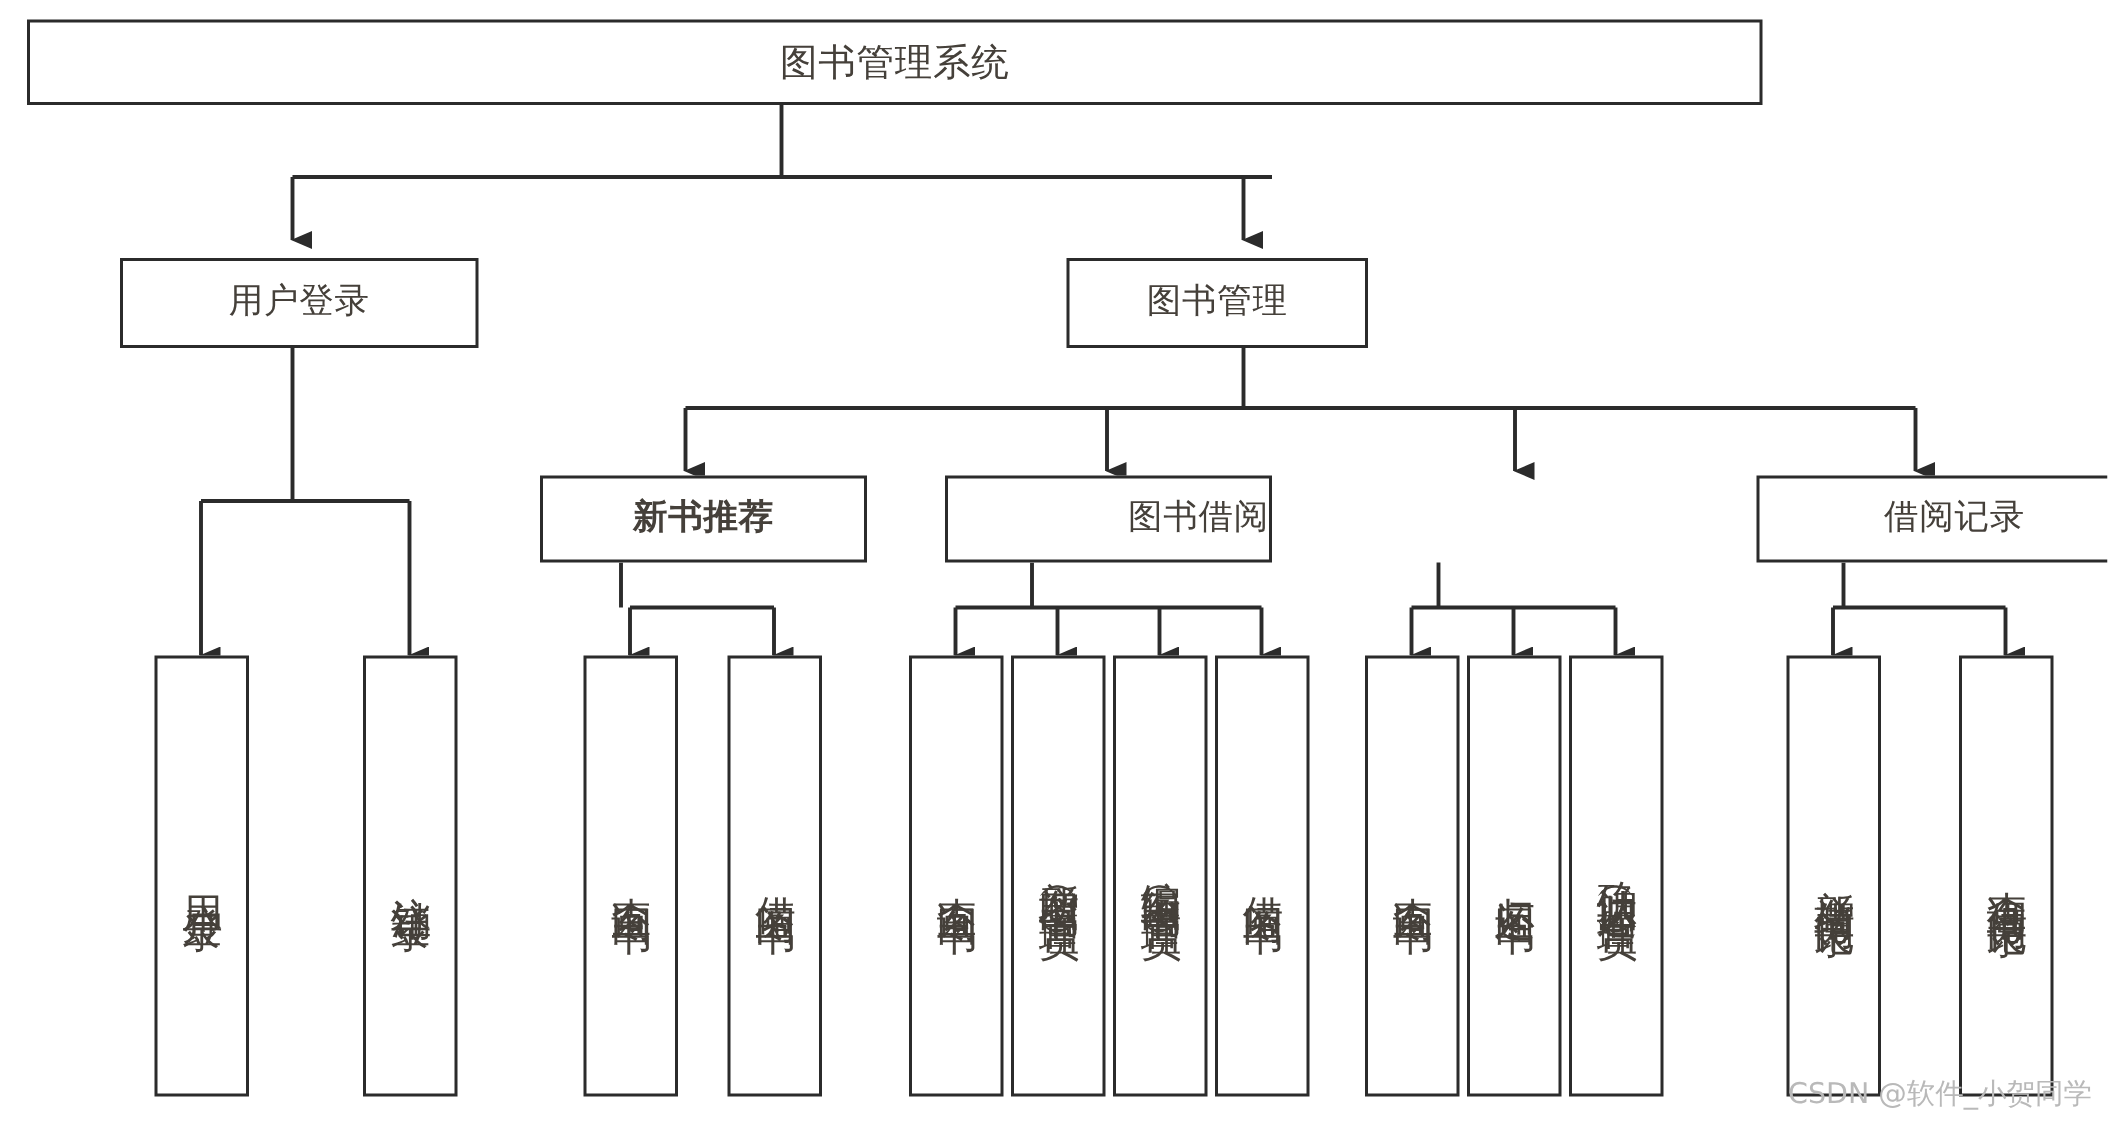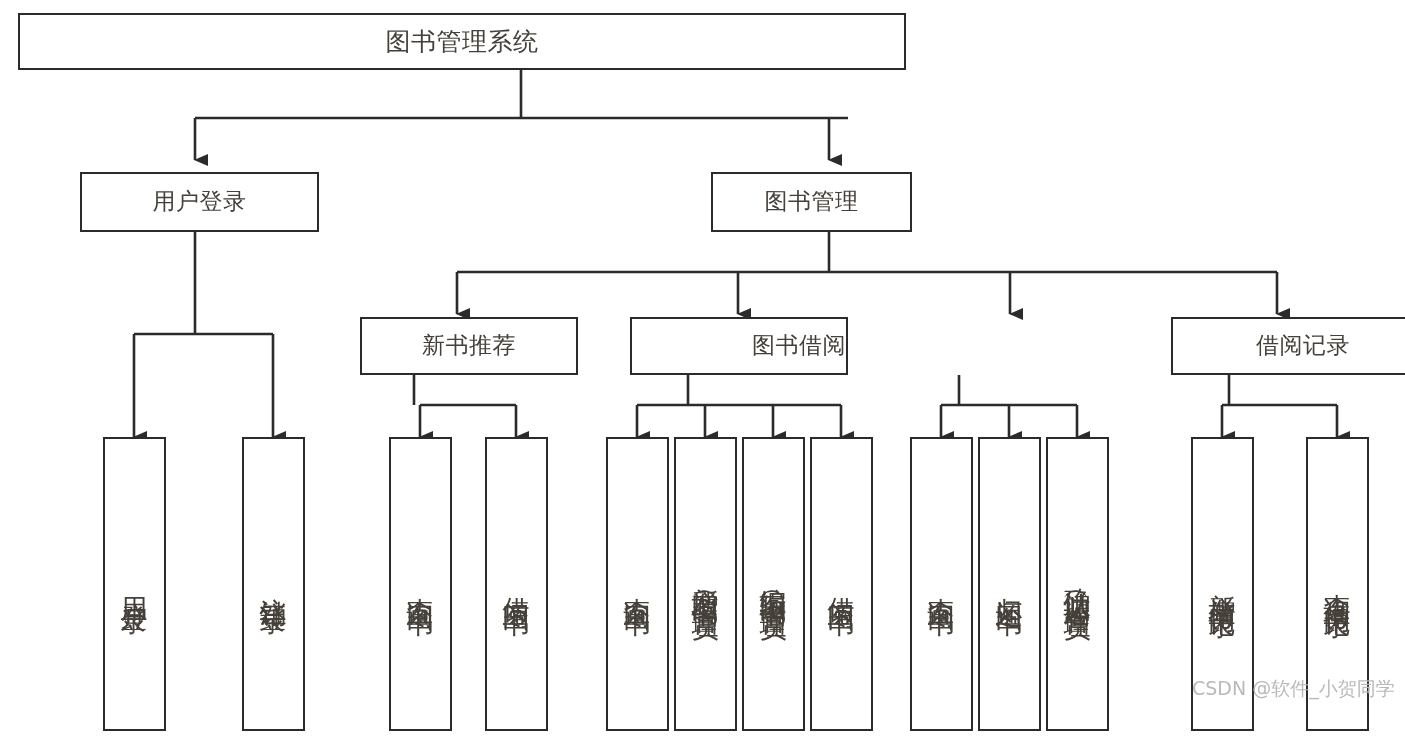--- a/index.html
+++ b/index.html
@@ -122,33 +122,33 @@
       <path d="M 1009 405 L 1009 437" marker-end="url(#arrow)"></path>
       <path d="M 1077 405 L 1077 437" marker-end="url(#arrow)"></path>
 
       <path d="M 1229 375 L 1229 405"></path>
       <path d="M 1222 405 L 1337 405"></path>
       <path d="M 1222 405 L 1222 437" marker-end="url(#arrow)"></path>
       <path d="M 1337 405 L 1337 437" marker-end="url(#arrow)"></path>
     </g>
   </svg>
 
-  <div class="node horiz root" style="left:18px; top:13px; width:888px; height:57px;">
+  <div class="node horiz root" style="left:18px; top:13px; width:1157px; height:57px;">
     <span class="lbl">图书管理系统</span>
   </div>
 
   <div class="node horiz" style="left:80px; top:172px; width:239px; height:60px;">
     <span class="lbl">用户登录</span>
   </div>
 
   <div class="node horiz" style="left:711px; top:172px; width:201px; height:60px;">
     <span class="lbl">图书管理</span>
   </div>
 
-  <div class="node horiz" style="left:360px; top:317px; width:218px; height:58px;">
+  <div class="node horiz" style="left:360px; top:317px; width:218px; height:58px;font-weight:bold;">
     <span class="lbl">新书推荐</span>
   </div>
 
   <div class="node horiz" style="left:630px; top:317px; width:218px; height:58px;justify-content:flex-end;">
     <span class="lbl">图书借阅</span>
   </div>
 
 
   <div class="node horiz" style="left:1171px; top:317px; width:264px; height:58px;">
     <span class="lbl">借阅记录</span>
@@ -199,15 +199,15 @@
   </div>
 
   <div class="node vert" style="left:1191px; top:437px; width:63px; height:294px;">
     <span class="lbl">新增借阅记录</span>
   </div>
 
   <div class="node vert" style="left:1306px; top:437px; width:63px; height:294px;">
     <span class="lbl">查询借阅记录</span>
   </div>
 
-  <div class="watermark" style="left:1192px; top:676px;">CSDN @软件_小贺同学</div>
+  <div class="watermark" style="left:1192px; top:716px;">CSDN @软件_小贺同学</div>
 
 </div>
 
 </body></html>

